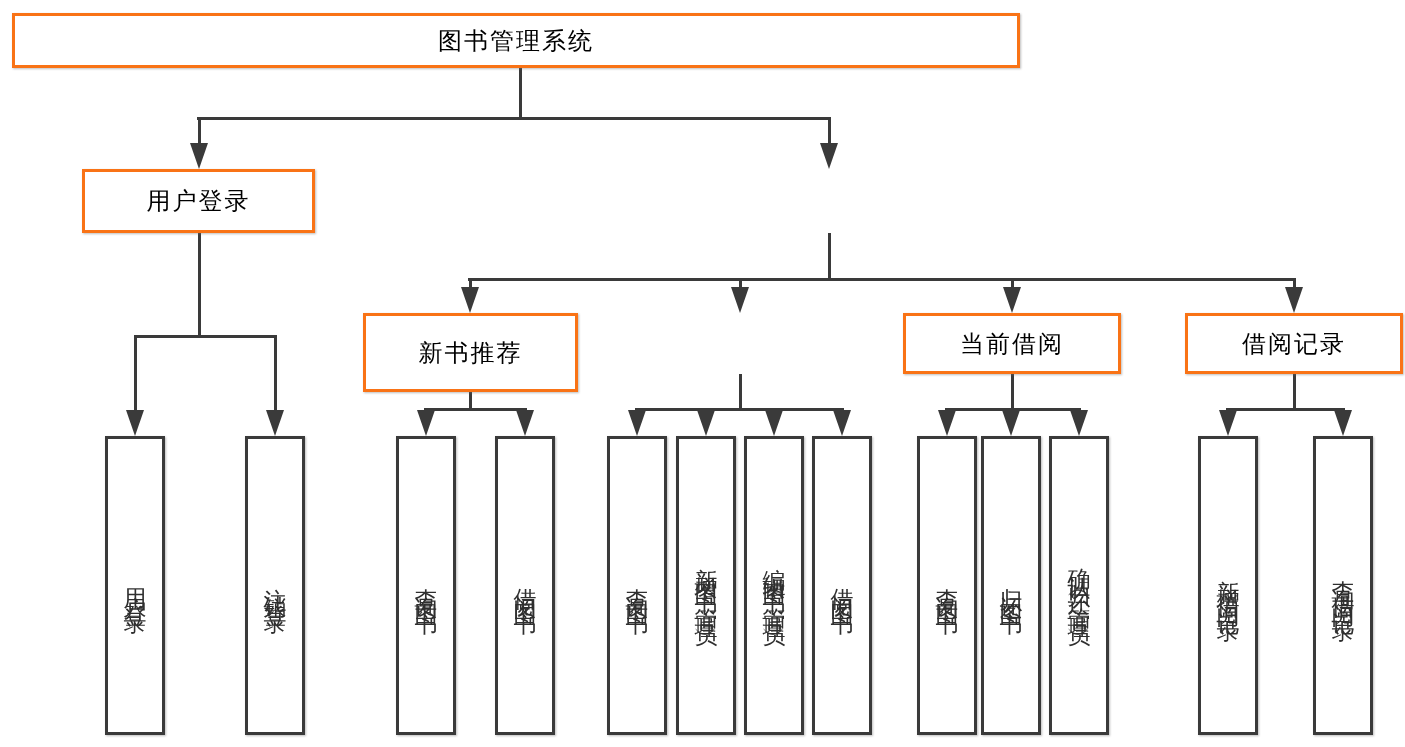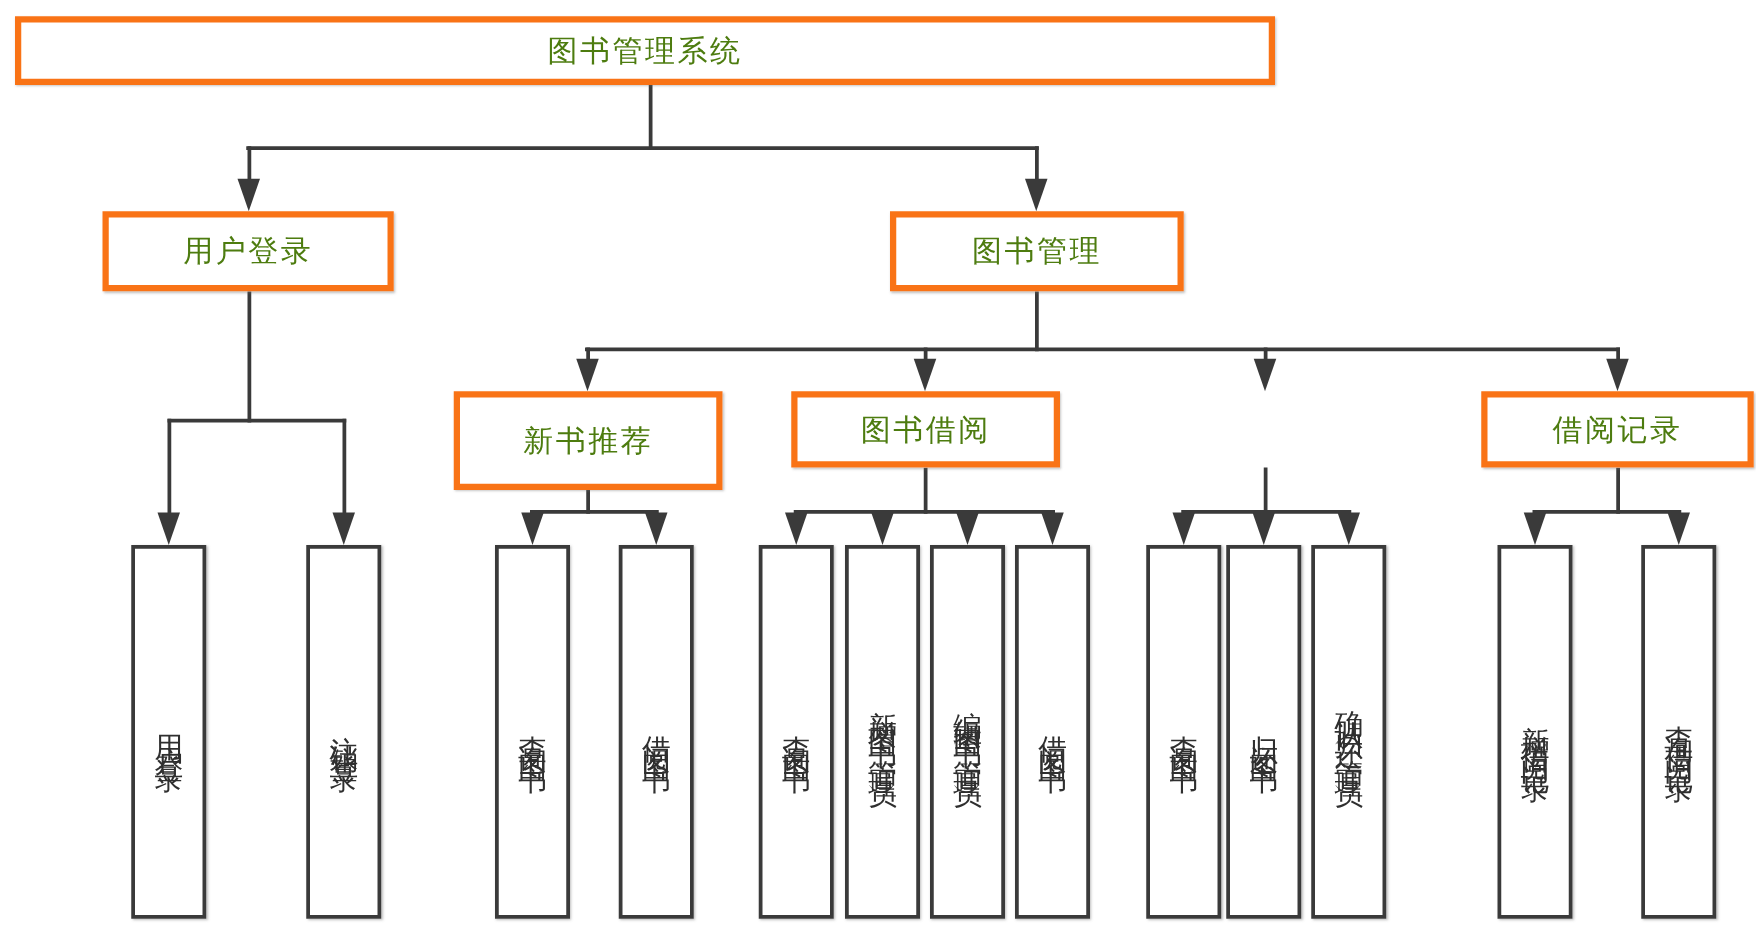--- a/index.html
+++ b/index.html
@@ -3,24 +3,24 @@
 <meta charset="utf-8">
 <style>
   html,body{margin:0;padding:0;background:#ffffff;}
   body{font-family:"Liberation Sans",sans-serif;color:#2f2f2f;}
   #canvas{position:relative;width:1405px;height:747px;background:#ffffff;overflow:hidden;}
 
   
   .hbox{
     position:absolute;
     box-sizing:border-box;
-    border:5px solid #f97316;
+    border:3px solid #f97316;
     background:#ffffff;
     display:flex;align-items:center;justify-content:center;
-    font-size:24px;letter-spacing:2px;color:#4d7c0f;
+    font-size:24px;letter-spacing:2px;color:#000000;
     box-shadow:1px 1px 2px rgba(110,110,110,0.45);
   }
 
   
   .leaf{
     position:absolute;
     top:436px;height:299px;width:60px;
     box-sizing:border-box;
     border:3px solid #3a3a3a;
     background:#ffffff;
@@ -105,29 +105,26 @@
       <div class="arrow" style="left: 1334px; top: 410px; border-top-color: rgb(58, 58, 58);"></div>
     </div>
 
   <div class="hbox" style="left:12px;top:13px;width:1008px;height:55px">
     <span>图书管理系统</span>
   </div>
 
   <div class="hbox" style="left:82px;top:169px;width:233px;height:64px">
     <span>用户登录</span>
   </div>
-  <div class="hbox" style="left:712px;top:169px;width:235px;height:64px">
-    <span>图书管理</span>
-  </div>
 
   <div class="hbox" style="left:363px;top:313px;width:215px;height:79px">
     <span>新书推荐</span>
   </div>
-  <div class="hbox" style="left:633px;top:313px;width:215px;height:61px">
-    <span>图书借阅</span>
+  <div class="hbox" style="left:903px;top:313px;width:218px;height:61px">
+    <span>当前借阅</span>
   </div>
   <div class="hbox" style="left:1185px;top:313px;width:218px;height:61px">
     <span>借阅记录</span>
   </div>
 
   <div class="leaf" style="left:105px">
     <span class="vtext">用户登录</span>
   </div>
   <div class="leaf" style="left:245px">
     <span class="vtext">注销登录</span>

